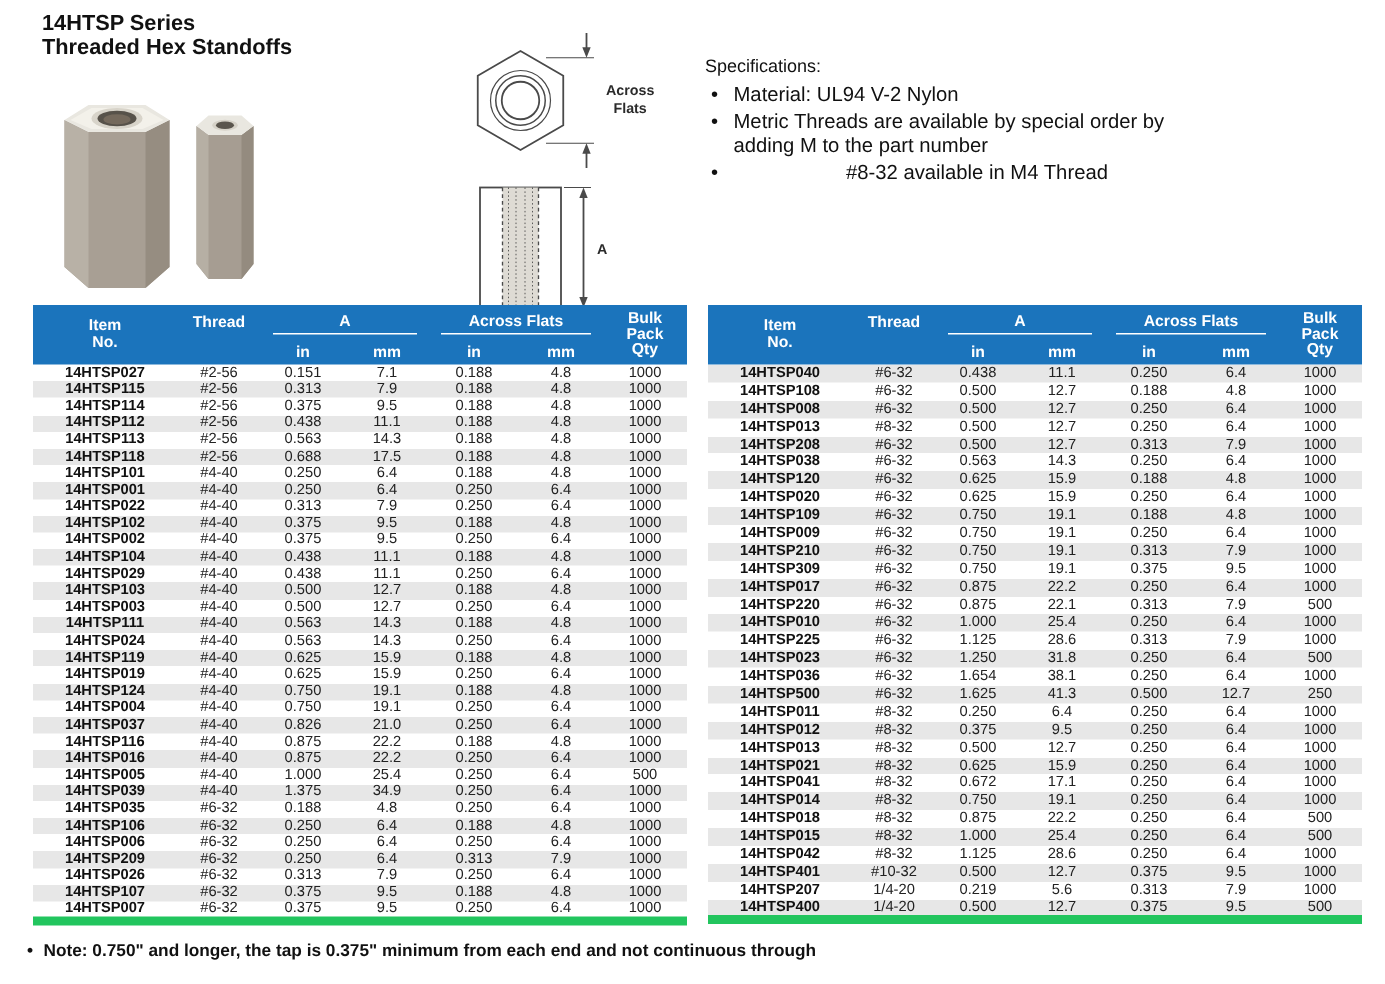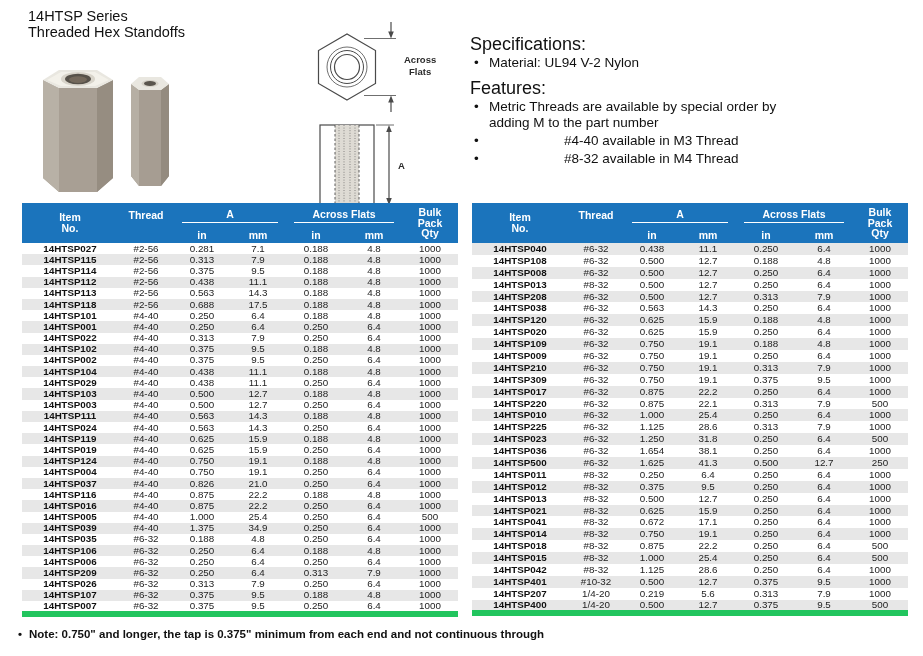--- a/index.html
+++ b/index.html
@@ -3,32 +3,32 @@
 <meta charset="utf-8">
 <style>
   * { margin:0; padding:0; box-sizing:border-box; }
   html,body { background:#fff; }
   .page {
     position:relative; width:923px; height:656px; background:#ffffff;
     font-family:"Liberation Sans", sans-serif; color:#1a1a1a; overflow:hidden;
   }
 
   
-  .title { position:absolute; left:28px; top:8px; font-weight:normal; font-size:14.5px; line-height:16px; color:#111; }
+  .title { position:absolute; left:28px; top:8px; font-weight:bold; font-size:14.5px; line-height:16px; color:#111; }
 
   
   .photo { position:absolute; left:35px; top:60px; }
 
   
   .diagram { position:absolute; left:292px; top:22px; }
   .diagram text { font-family:"Liberation Sans", sans-serif; font-size:9.5px; font-weight:bold; fill:#2b2b2b; }
 
   
   .specs { position:absolute; left:470px; top:36px; width:420px; font-size:13.5px; line-height:16px; color:#111; }
-  .sec-heading { font-size:18px; margin-top:9px; margin-bottom:3px; }
+  .sec-heading { font-size:12px; margin-top:9px; margin-bottom:3px; }
   .specs ul { list-style:none; }
   .specs li { position:relative; padding-left:19px; margin-bottom:2px; }
   .specs li::before { content:"\2022"; position:absolute; left:4px; top:0; }
   .specs li.wrap2 { width:330px; }
   .specs li.indent { padding-left:19px; }
   .specs li.indent .txt { display:inline-block; padding-left:75px; }
 
   
   .htable { position:absolute; top:203px; width:436px; border-collapse:collapse; table-layout:fixed;
             border-bottom:6px solid #22c55e; }
@@ -122,24 +122,22 @@
     <polygon points="97,103 94.2,110 99.8,110" fill="#4a4a4a"></polygon>
     <polygon points="97,183 94.2,176 99.8,176" fill="#4a4a4a"></polygon>
     <text x="106" y="147">A</text>
   </svg>
 
   <div class="specs">
     <div class="sec-heading" style="margin-top:0">Specifications:</div>
     <ul>
       <li><span class="txt">Material: UL94 V-2 Nylon</span></li>
     </ul>
-    <div class="sec-heading">Features:</div>
     <ul>
       <li class="wrap2"><span class="txt">Metric Threads are available by special order by adding M to the part number</span></li>
-      <li class="indent"><span class="txt">#4-40 available in M3 Thread</span></li>
       <li class="indent"><span class="txt">#8-32 available in M4 Thread</span></li>
     </ul>
   </div>
 
   <table class="htable t-left">
     <colgroup>
       <col style="width:96px">
         <col style="width:56px">
         <col style="width:56px">
         <col style="width:56px">
@@ -170,21 +168,21 @@
         <th>in</th>
         <th>mm</th>
         <th>in</th>
         <th>mm</th>
       </tr>
     </thead>
     <tbody>
         <tr>
           <td class="col-item">14HTSP027</td>
           <td>#2-56</td>
-          <td>0.281</td>
+          <td>0.151</td>
           <td>7.1</td>
           <td>0.188</td>
           <td>4.8</td>
           <td>1000</td>
         </tr>
         <tr>
           <td class="col-item">14HTSP115</td>
           <td>#2-56</td>
           <td>0.313</td>
           <td>7.9</td>

